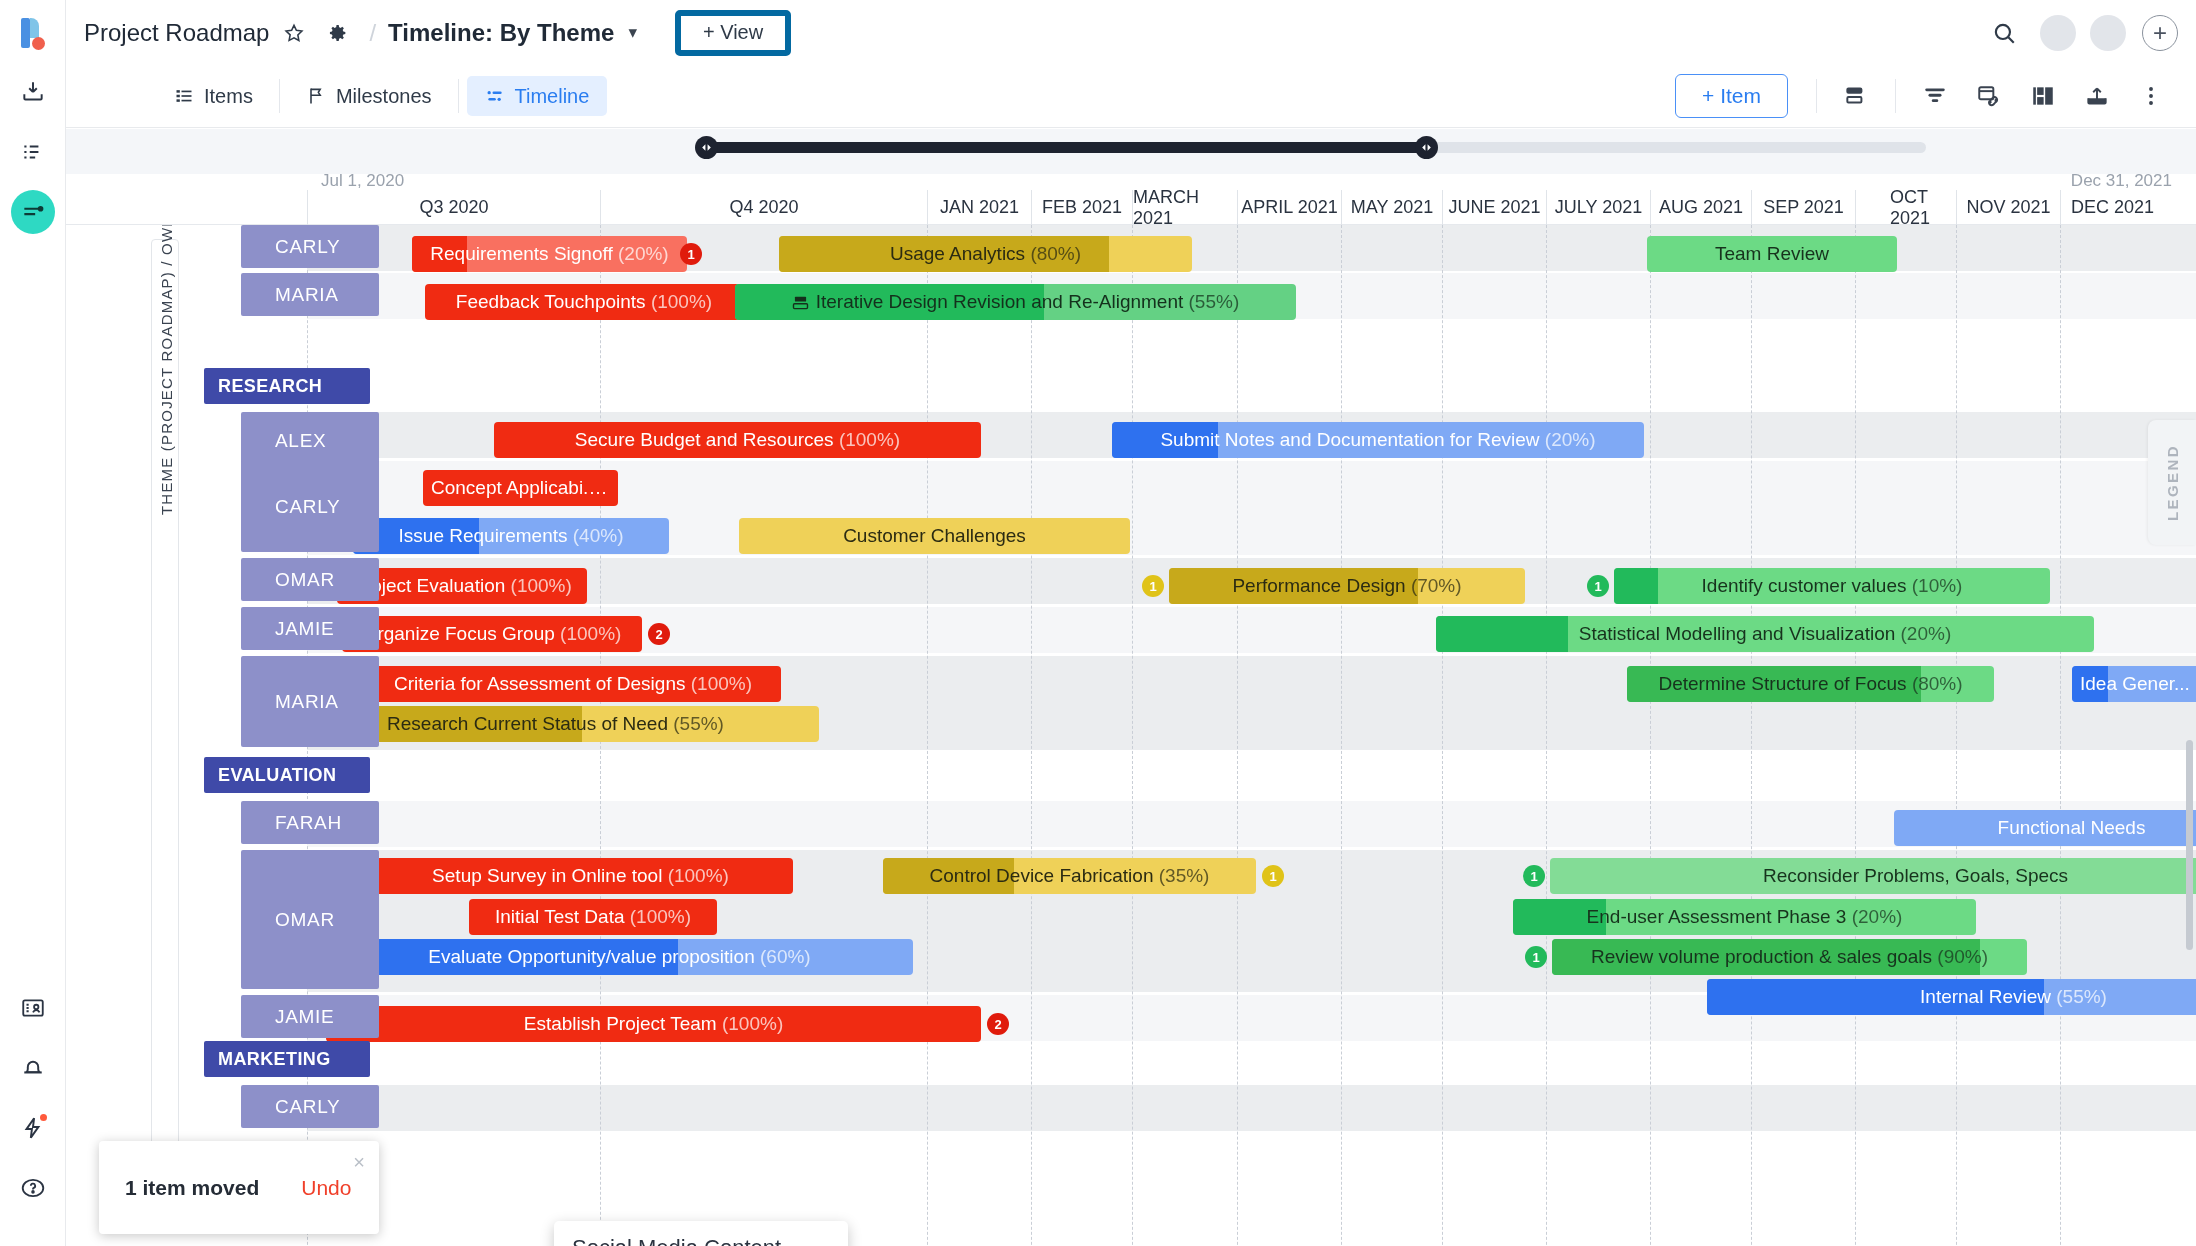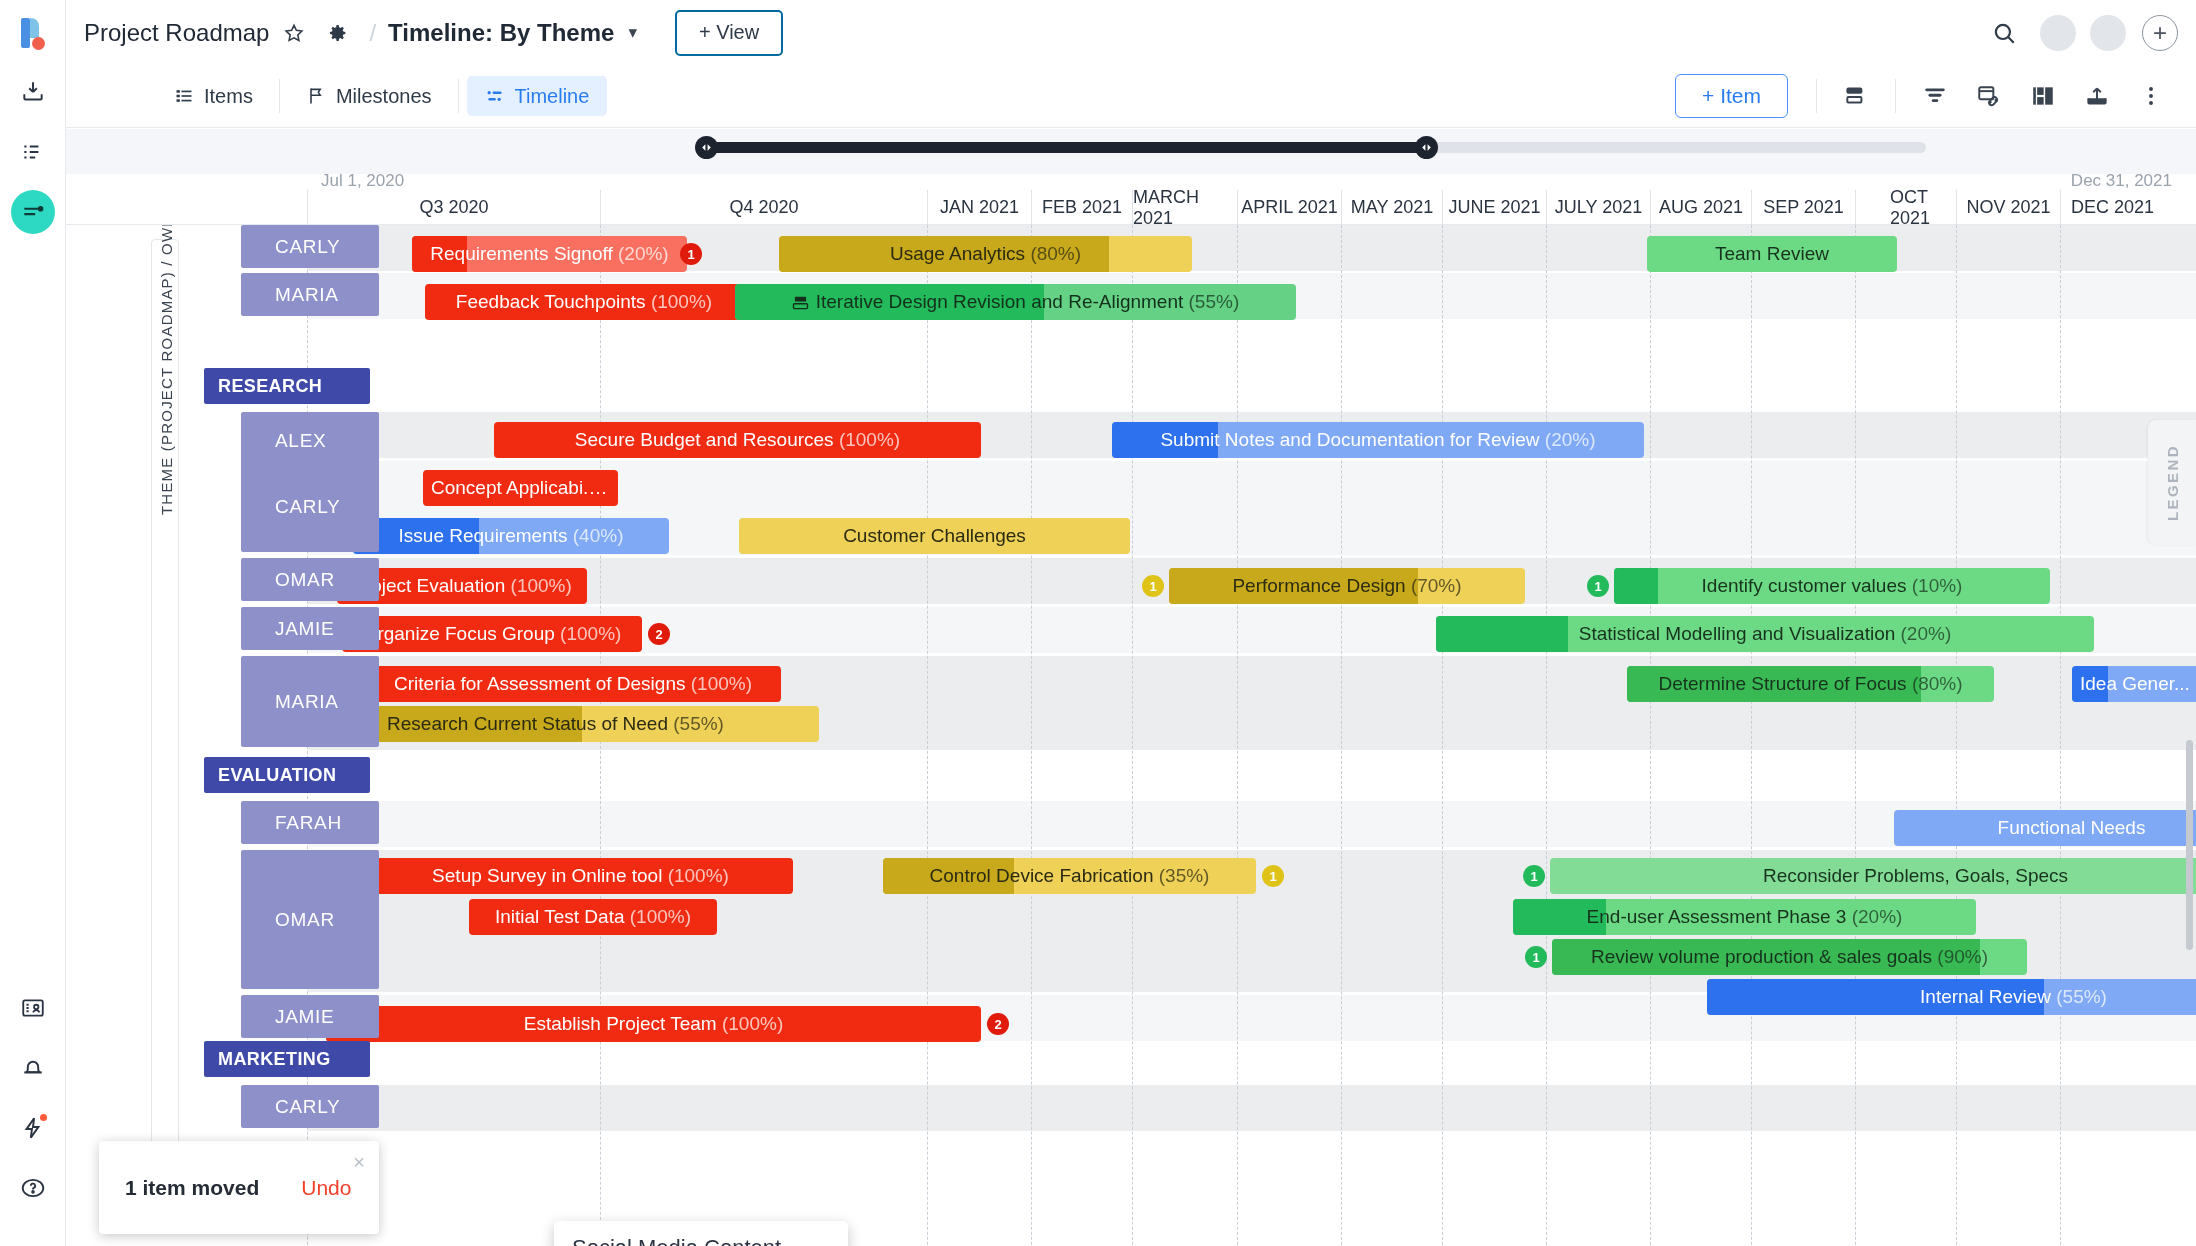--- a/index.html
+++ b/index.html
@@ -34,21 +34,21 @@
     position:absolute; left:66px; top:0; right:0; height:65px; background:#fff;
     display:flex; align-items:center; padding-left:18px; gap:0px;
   }
   .proj-title { font-size:24px; color:#202a37; font-weight:400; }
   .tb-ico { width:38px; height:38px; display:flex;align-items:center;justify-content:center;color:#2f3a48; margin-left:6px;}
   .tb-ico svg{width:22px;height:22px;}
   .tb-slash{color:#cfd4db;font-size:24px;margin:0 12px;}
   .view-name{font-size:24px;color:#202a37;font-weight:bold;}
   .chev{margin-left:14px;color:#3b4450;font-size:17px;}
   .addview-btn{
-    margin-left:38px; border:2px solid #0369a1; border-radius:5px;
+    margin-left:38px; border:6px solid #0369a1; border-radius:5px;
     height:46px; padding:0 22px; display:flex;align-items:center;justify-content:center;
     font-size:20px;color:#2f3a48;background:#fff;
   }
   .tb-right{margin-left:auto;display:flex;align-items:center;gap:6px;padding-right:18px;}
   .search-ico{width:44px;height:44px;display:flex;align-items:center;justify-content:center;color:#2f3a48;}
   .search-ico svg{width:26px;height:26px;}
   .avatar{width:36px;height:36px;border-radius:50%;background:#e2e5ea;margin-left:8px;}
   .plus-av{width:36px;height:36px;border-radius:50%;border:1.4px solid #8a929d;display:flex;align-items:center;justify-content:center;color:#4a5260;font-size:24px;margin-left:10px;}
 
   
@@ -469,20 +469,24 @@
           <span class="lbl">Reconsider Problems, Goals, Specs</span>
         </div>
         <div class="bdg" style="background: rgb(34, 186, 91); top: 640px; left: 1216px;">1</div>
         <div class="bar" style="left: 162px; top: 674px; width: 248px; background: rgb(240, 43, 18); color: rgb(255, 255, 255);">
           <span class="lbl">Initial Test Data <span class="pct">(100%)</span></span>
         </div>
         <div class="bar" style="left: 1206px; top: 674px; width: 463px; background: rgb(108, 218, 133); color: rgb(23, 51, 29);">
           <div class="fill" style="width: 20%; background: rgb(34, 186, 91);"></div>
           <span class="lbl">End-user Assessment Phase 3 <span class="pct">(20%)</span></span>
         </div>
+        <div class="bar" style="left: 19px; top: 714px; width: 587px; background: rgb(127, 169, 245); color: rgb(255, 255, 255);">
+          <div class="fill" style="width: 60%; background: rgb(46, 113, 239);"></div>
+          <span class="lbl">Evaluate Opportunity/value proposition <span class="pct">(60%)</span></span>
+        </div>
         <div class="bar" style="left: 1245px; top: 714px; width: 475px; background: rgb(108, 218, 133); color: rgb(23, 51, 29);">
           <div class="fill" style="width: 90%; background: rgb(56, 185, 84);"></div>
           <span class="lbl">Review volume production &amp; sales goals <span class="pct">(90%)</span></span>
         </div>
         <div class="bdg" style="background: rgb(34, 186, 91); top: 721px; left: 1218px;">1</div>
         <div class="bar" style="left: 1400px; top: 754px; width: 613px; background: rgb(127, 169, 245); color: rgb(255, 255, 255);">
           <div class="fill" style="width: 55%; background: rgb(46, 113, 239);"></div>
           <span class="lbl">Internal Review <span class="pct">(55%)</span></span>
         </div>
         <div class="bar" style="left: 19px; top: 781px; width: 655px; background: rgb(240, 43, 18); color: rgb(255, 255, 255);">

